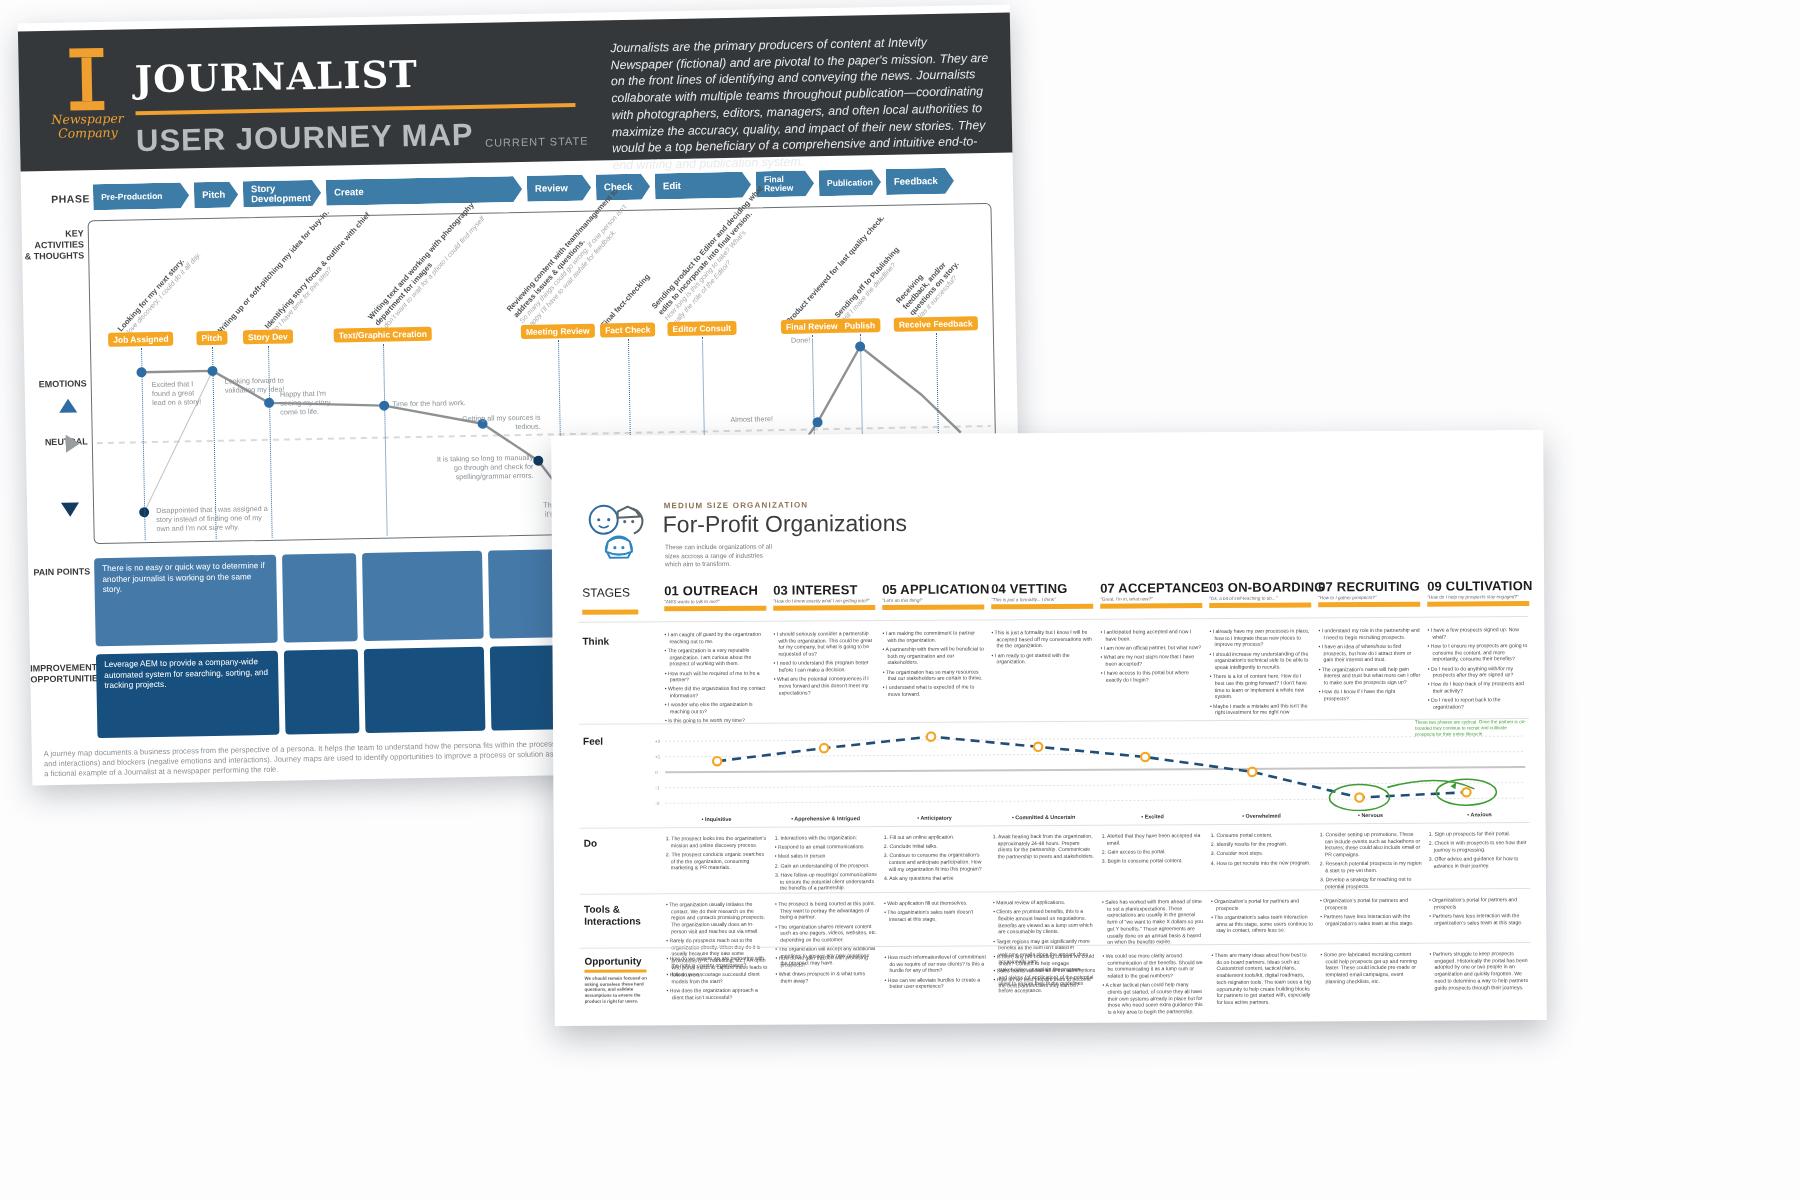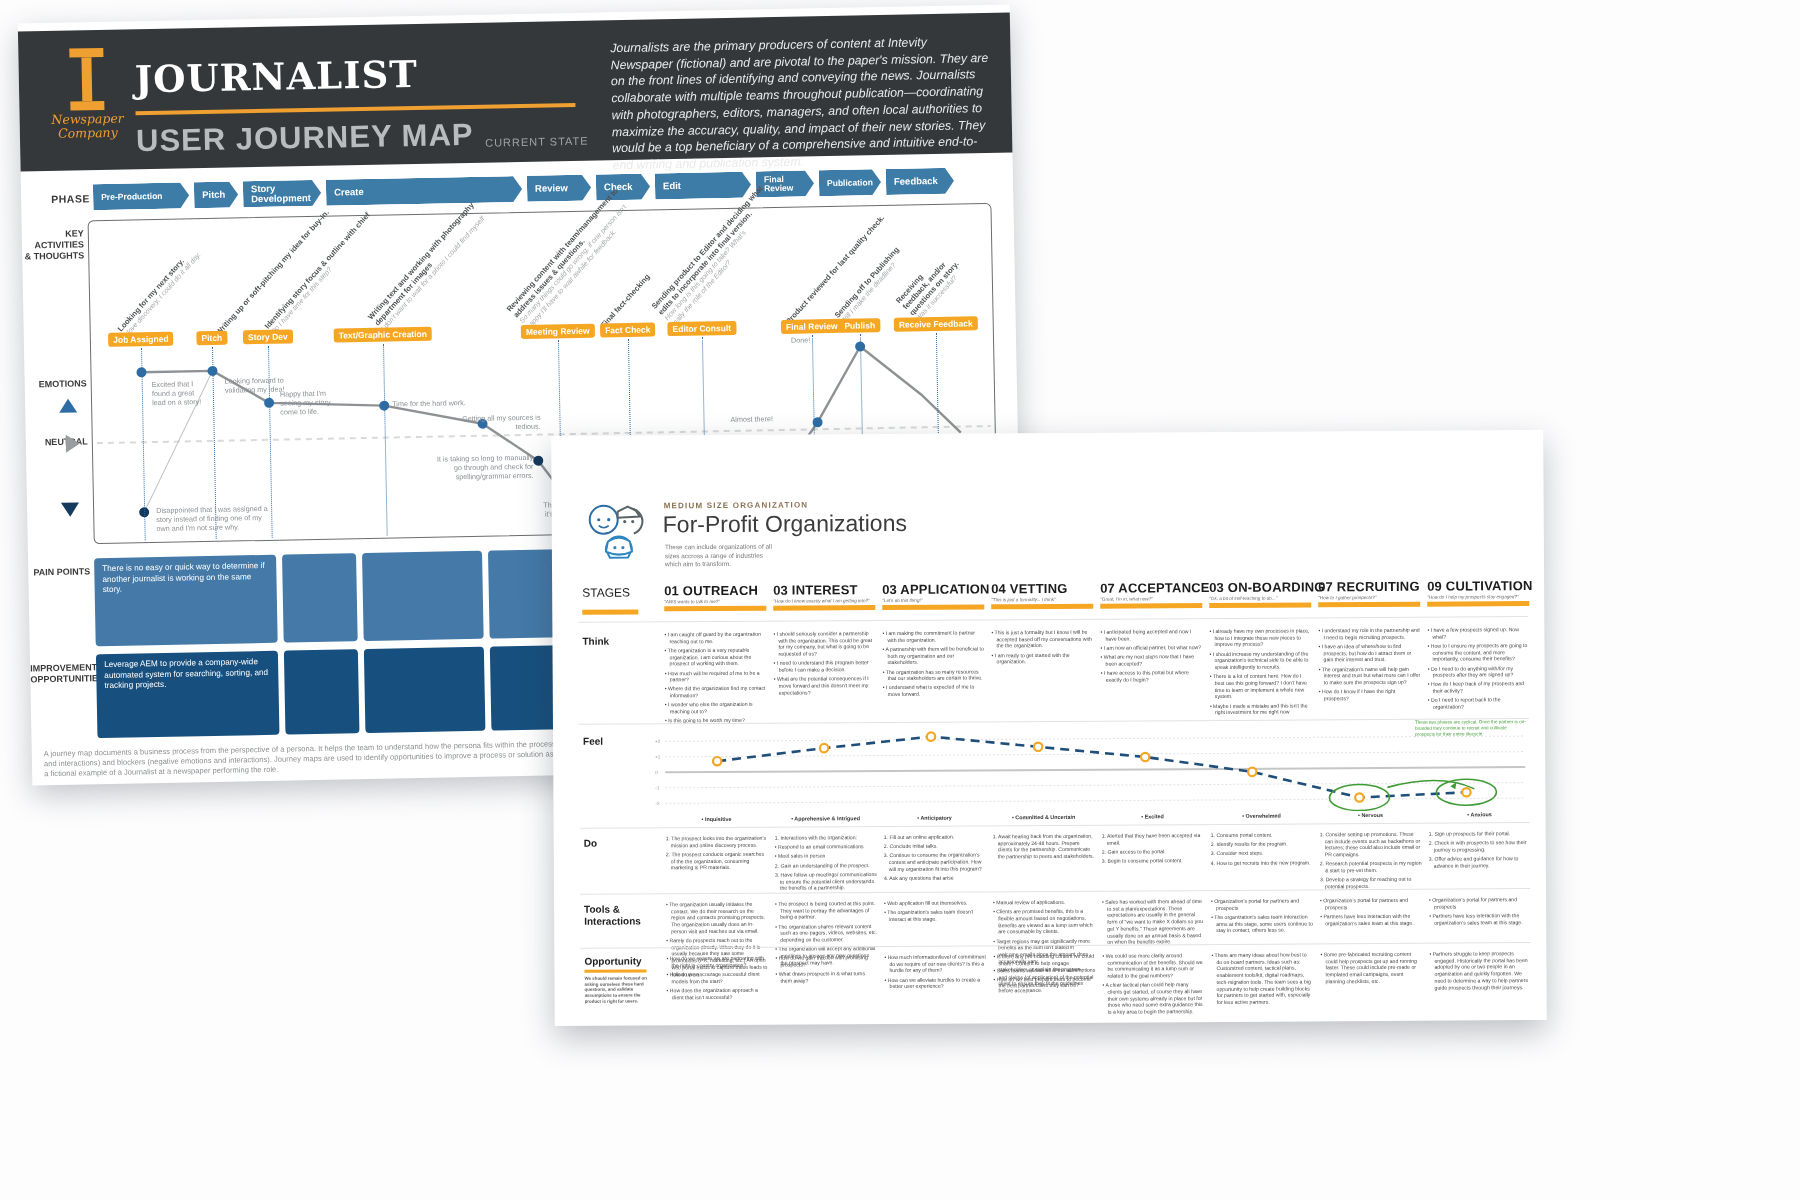--- a/index.html
+++ b/index.html
@@ -249,21 +249,21 @@
         <div class="stg-name">01 OUTREACH</div>
         <div class="stg-quote">"AWS wants to talk to me?"</div>
         <div class="stg-bar"></div>
       </div>
       <div class="d2-col">
         <div class="stg-name">03 INTEREST</div>
         <div class="stg-quote">"How do I know exactly what I am getting into?"</div>
         <div class="stg-bar"></div>
       </div>
       <div class="d2-col">
-        <div class="stg-name">03 APPLICATION</div>
+        <div class="stg-name">05 APPLICATION</div>
         <div class="stg-quote">"Let's do this thing!"</div>
         <div class="stg-bar"></div>
       </div>
       <div class="d2-col">
         <div class="stg-name">04 VETTING</div>
         <div class="stg-quote">"This is just a formality... I think"</div>
         <div class="stg-bar"></div>
       </div>
       <div class="d2-col">
         <div class="stg-name">07 ACCEPTANCE</div>

